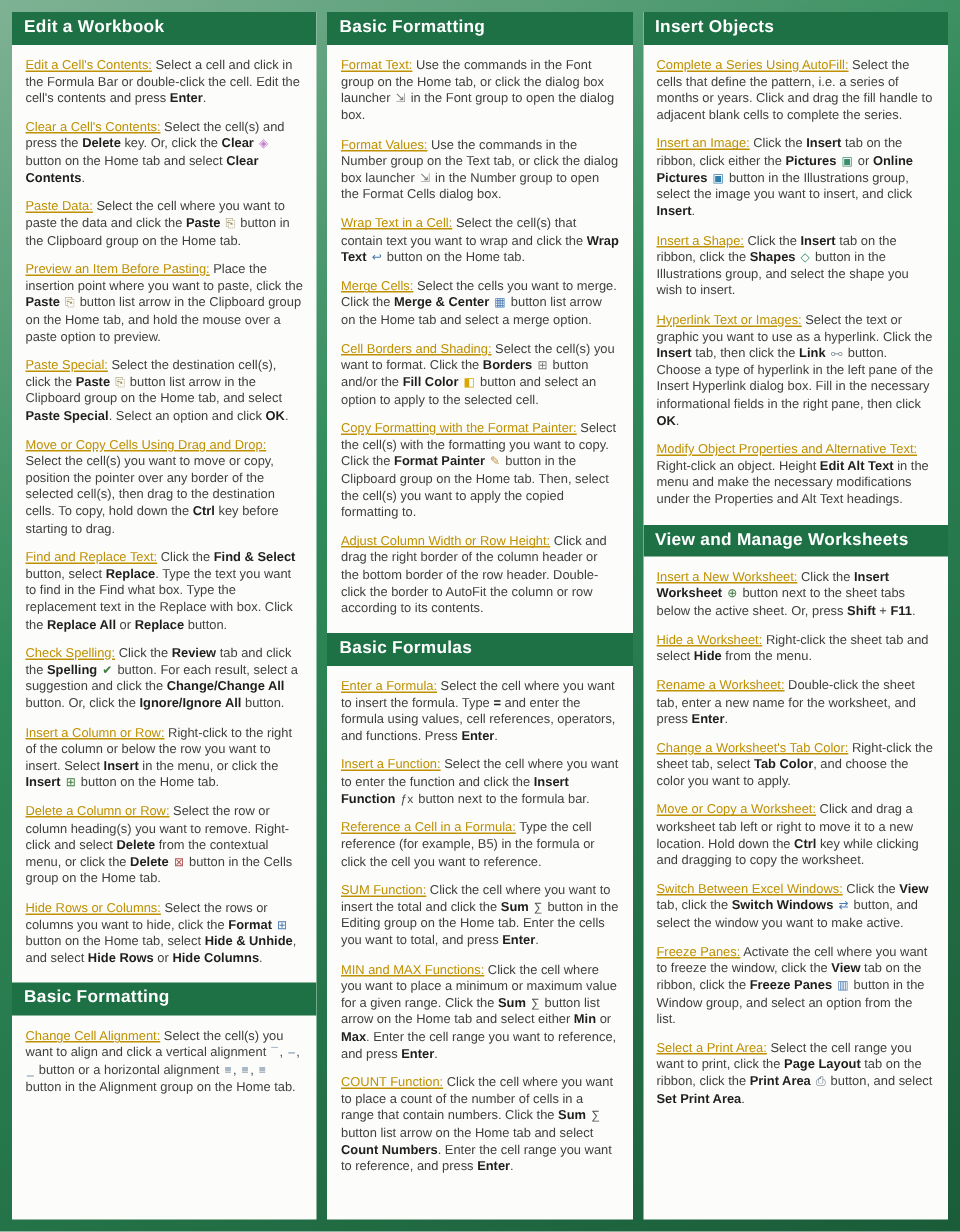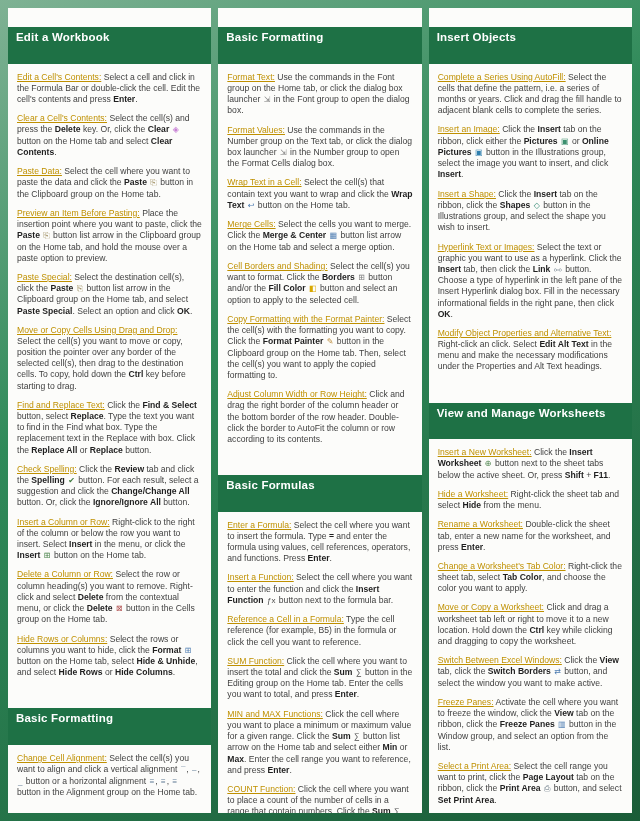--- a/index.html
+++ b/index.html
@@ -7,21 +7,21 @@
   body {
     font-family:"Liberation Sans", sans-serif;
     background:linear-gradient(150deg,#7fb294 0%,#2f8a59 38%,#1a5c38 100%);
     padding:8px;
   }
   .board { display:flex; gap:7px; height:100%; }
   .col { flex:1 1 0; background:#fcfcfa; overflow:hidden; display:flex; flex-direction:column; }
   .sec-h {
     background:#1e7145; color:#ffffff;
     font-size:11.5px; font-weight:bold; letter-spacing:.2px;
-    padding:4px 8px 20px 8px; line-height:1.1;margin-top:19px;
+    padding:4px 8px 5px 8px; line-height:1.1;
   }
   .sec-b { padding:8px 9px 3px 9px;border-radius:19px; }
   .item { font-size:8.6px; line-height:1.3; color:#3f3f3f; margin-bottom:8px; }
   .lnk { color:#bf9000; text-decoration:underline; cursor:pointer; }
   .b { font-weight:bold; color:#1f1f1f; }
   .ic { font-size:8px; padding:0 1px; }
 </style>
 </head>
 <body>
 
@@ -67,27 +67,27 @@
         <p class="item"><a class="lnk">COUNT Function:</a><span> Click the cell where you want to place a count of the number of cells in a range that contain numbers. Click the </span><span class="b">Sum</span><span> </span><span class="ic" style="color: rgb(74, 74, 74);">∑</span><span> button list arrow on the Home tab and select </span><span class="b">Count Numbers</span><span>. Enter the cell range you want to reference, and press </span><span class="b">Enter</span><span>.</span></p>
       </div>
     </div>
     <div class="col">
       <div class="sec-h">Insert Objects</div>
       <div class="sec-b">
         <p class="item"><a class="lnk">Complete a Series Using AutoFill:</a><span> Select the cells that define the pattern, i.e. a series of months or years. Click and drag the fill handle to adjacent blank cells to complete the series.</span></p>
         <p class="item"><a class="lnk">Insert an Image:</a><span> Click the </span><span class="b">Insert</span><span> tab on the ribbon, click either the </span><span class="b">Pictures</span><span> </span><span class="ic" style="color: rgb(60, 143, 110);">▣</span><span> or </span><span class="b">Online Pictures</span><span> </span><span class="ic" style="color: rgb(47, 127, 174);">▣</span><span> button in the Illustrations group, select the image you want to insert, and click </span><span class="b">Insert</span><span>.</span></p>
         <p class="item"><a class="lnk">Insert a Shape:</a><span> Click the </span><span class="b">Insert</span><span> tab on the ribbon, click the </span><span class="b">Shapes</span><span> </span><span class="ic" style="color: rgb(61, 143, 122);">◇</span><span> button in the Illustrations group, and select the shape you wish to insert.</span></p>
         <p class="item"><a class="lnk">Hyperlink Text or Images:</a><span> Select the text or graphic you want to use as a hyperlink. Click the </span><span class="b">Insert</span><span> tab, then click the </span><span class="b">Link</span><span> </span><span class="ic" style="color: rgb(90, 107, 122);">⧟</span><span> button. Choose a type of hyperlink in the left pane of the Insert Hyperlink dialog box. Fill in the necessary informational fields in the right pane, then click </span><span class="b">OK</span><span>.</span></p>
-        <p class="item"><a class="lnk">Modify Object Properties and Alternative Text:</a><span> Right-click an click. Select </span><span class="b">Edit Alt Text</span><span> in the menu and make the necessary modifications under the Properties and Alt Text headings.</span></p>
+        <p class="item"><a class="lnk">Modify Object Properties and Alternative Text:</a><span> Right-click an object. Height </span><span class="b">Edit Alt Text</span><span> in the menu and make the necessary modifications under the Properties and Alt Text headings.</span></p>
       </div>
       <div class="sec-h">View and Manage Worksheets</div>
       <div class="sec-b">
         <p class="item"><a class="lnk">Insert a New Worksheet:</a><span> Click the </span><span class="b">Insert Worksheet</span><span> </span><span class="ic" style="color: rgb(62, 122, 62);">⊕</span><span> button next to the sheet tabs below the active sheet. Or, press </span><span class="b">Shift</span><span> + </span><span class="b">F11</span><span>.</span></p>
         <p class="item"><a class="lnk">Hide a Worksheet:</a><span> Right-click the sheet tab and select </span><span class="b">Hide</span><span> from the menu.</span></p>
         <p class="item"><a class="lnk">Rename a Worksheet:</a><span> Double-click the sheet tab, enter a new name for the worksheet, and press </span><span class="b">Enter</span><span>.</span></p>
         <p class="item"><a class="lnk">Change a Worksheet's Tab Color:</a><span> Right-click the sheet tab, select </span><span class="b">Tab Color</span><span>, and choose the color you want to apply.</span></p>
         <p class="item"><a class="lnk">Move or Copy a Worksheet:</a><span> Click and drag a worksheet tab left or right to move it to a new location. Hold down the </span><span class="b">Ctrl</span><span> key while clicking and dragging to copy the worksheet.</span></p>
-        <p class="item"><a class="lnk">Switch Between Excel Windows:</a><span> Click the </span><span class="b">View</span><span> tab, click the </span><span class="b">Switch Borders</span><span> </span><span class="ic" style="color: rgb(74, 122, 176);">⇄</span><span> button, and select the window you want to make active.</span></p>
+        <p class="item"><a class="lnk">Switch Between Excel Windows:</a><span> Click the </span><span class="b">View</span><span> tab, click the </span><span class="b">Switch Windows</span><span> </span><span class="ic" style="color: rgb(74, 122, 176);">⇄</span><span> button, and select the window you want to make active.</span></p>
         <p class="item"><a class="lnk">Freeze Panes:</a><span> Activate the cell where you want to freeze the window, click the </span><span class="b">View</span><span> tab on the ribbon, click the </span><span class="b">Freeze Panes</span><span> </span><span class="ic" style="color: rgb(74, 122, 176);">▥</span><span> button in the Window group, and select an option from the list.</span></p>
         <p class="item"><a class="lnk">Select a Print Area:</a><span> Select the cell range you want to print, click the </span><span class="b">Page Layout</span><span> tab on the ribbon, click the </span><span class="b">Print Area</span><span> </span><span class="ic" style="color: rgb(90, 107, 122);">⎙</span><span> button, and select </span><span class="b">Set Print Area</span><span>.</span></p>
       </div>
     </div>
   </main>
 
 </body></html>

